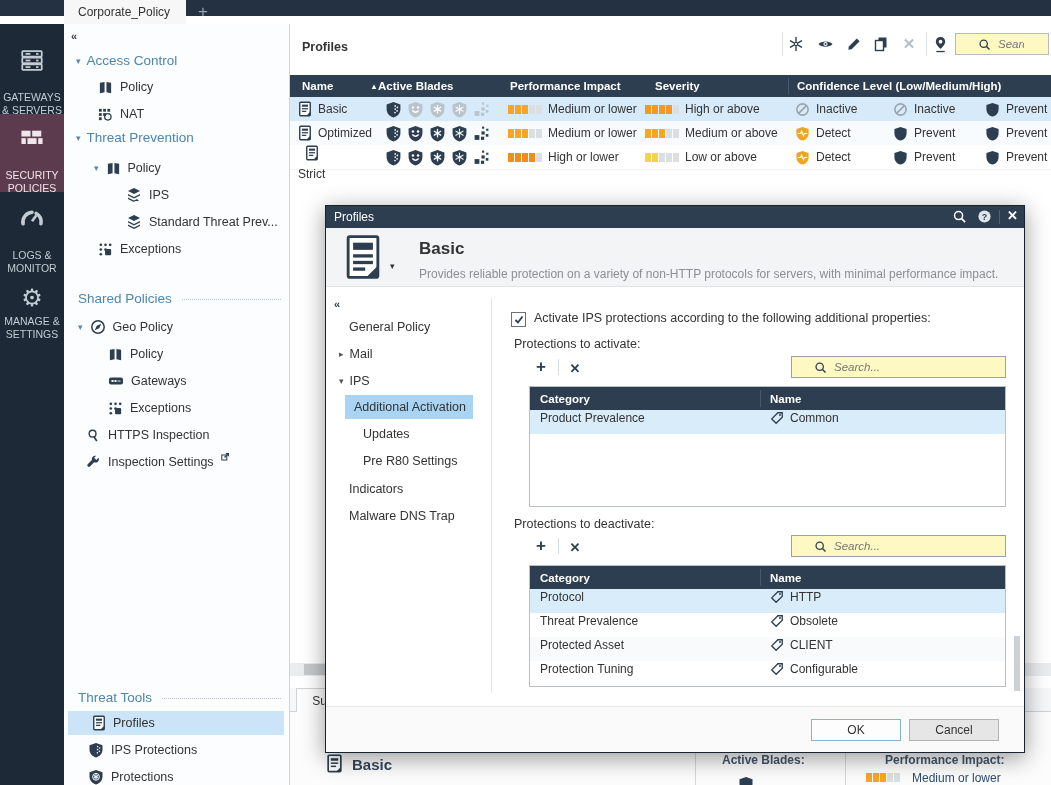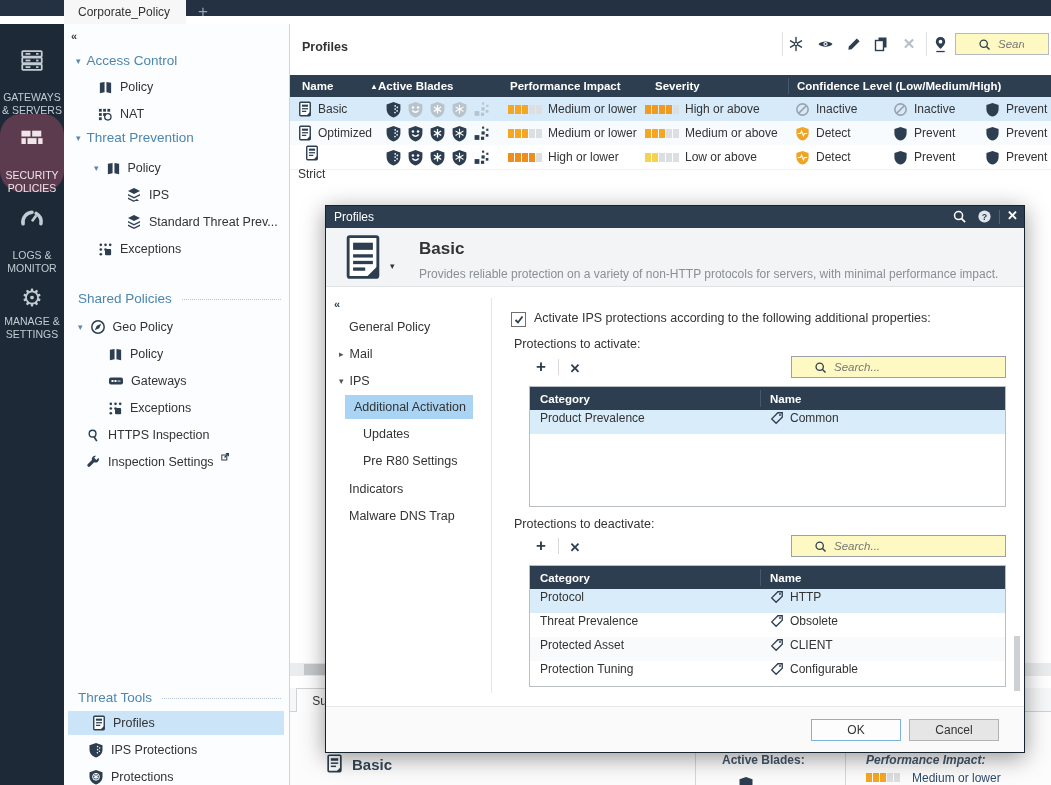--- a/index.html
+++ b/index.html
@@ -89,21 +89,21 @@
           <line x1="4" y1="8.3" x2="7" y2="8.3"></line>
               <line x1="10.5" y1="8.3" x2="12" y2="8.3"></line>
           <line x1="4" y1="12.4" x2="7" y2="12.4"></line>
               <line x1="10.5" y1="12.4" x2="12" y2="12.4"></line>
             </g>
           </svg>
       </span>
       <span>GATEWAYS
 &amp; SERVERS</span>
     </div>
-    <div class="rail-item sel" style="top:90px;border-radius:21px;">
+    <div class="rail-item sel" style="top:90px;">
       <span>
         <svg width="26" height="26" viewBox="0 0 16 16">
             <g fill="#efe6ea">
           <rect x="1.5" y="3.5" width="5.6" height="3.6"></rect>
               <rect x="8.1" y="3.5" width="5.6" height="3.6"></rect>
           <rect x="1.5" y="8.1" width="2.7" height="3.6"></rect>
               <rect x="5.2" y="8.1" width="5.6" height="3.6"></rect>
               <rect x="11.8" y="8.1" width="2.7" height="3.6"></rect>
             </g>
           </svg>
@@ -814,21 +814,21 @@
       </div>
       <div class="abs" style="left:62px;top:44px;font-size:15px;font-weight:bold;color:#36485a;">Basic</div>
       <div class="vdiv" style="left:405px;"></div>
       <div class="vdiv" style="left:555px;"></div>
       <div class="abs blabel" style="left:432px;top:41px;">Active Blades:</div>
       <div class="abs" style="left:448px;top:64px;">
         <svg width="16" height="16" viewBox="0 0 16 16">
             <path d="M8 1 L14.5 3.2 V7.6 C14.5 11.6 11.8 14.6 8 15.5 C4.2 14.6 1.5 11.6 1.5 7.6 V3.2 Z" fill="#2d3e50"></path>
           </svg>
       </div>
-      <div class="abs blabel" style="left:576px;top:41px;font-style:italic;">Performance Impact:</div>
+      <div class="abs blabel" style="left:595px;top:41px;">Performance Impact:</div>
       <div class="abs bar" style="left:576px;top:61px;">
           <span class="seg" style="background: rgb(245, 166, 35);"></span>
           <span class="seg" style="background: rgb(245, 166, 35);"></span>
           <span class="seg" style="background: rgb(245, 166, 35);"></span>
           <span class="seg"></span>
           <span class="seg"></span>
         </div>
       <div class="abs" style="left:622px;top:59px;font-size:12px;color:#2d4b6e;">Medium or lower</div>
     </div>
   </div>

